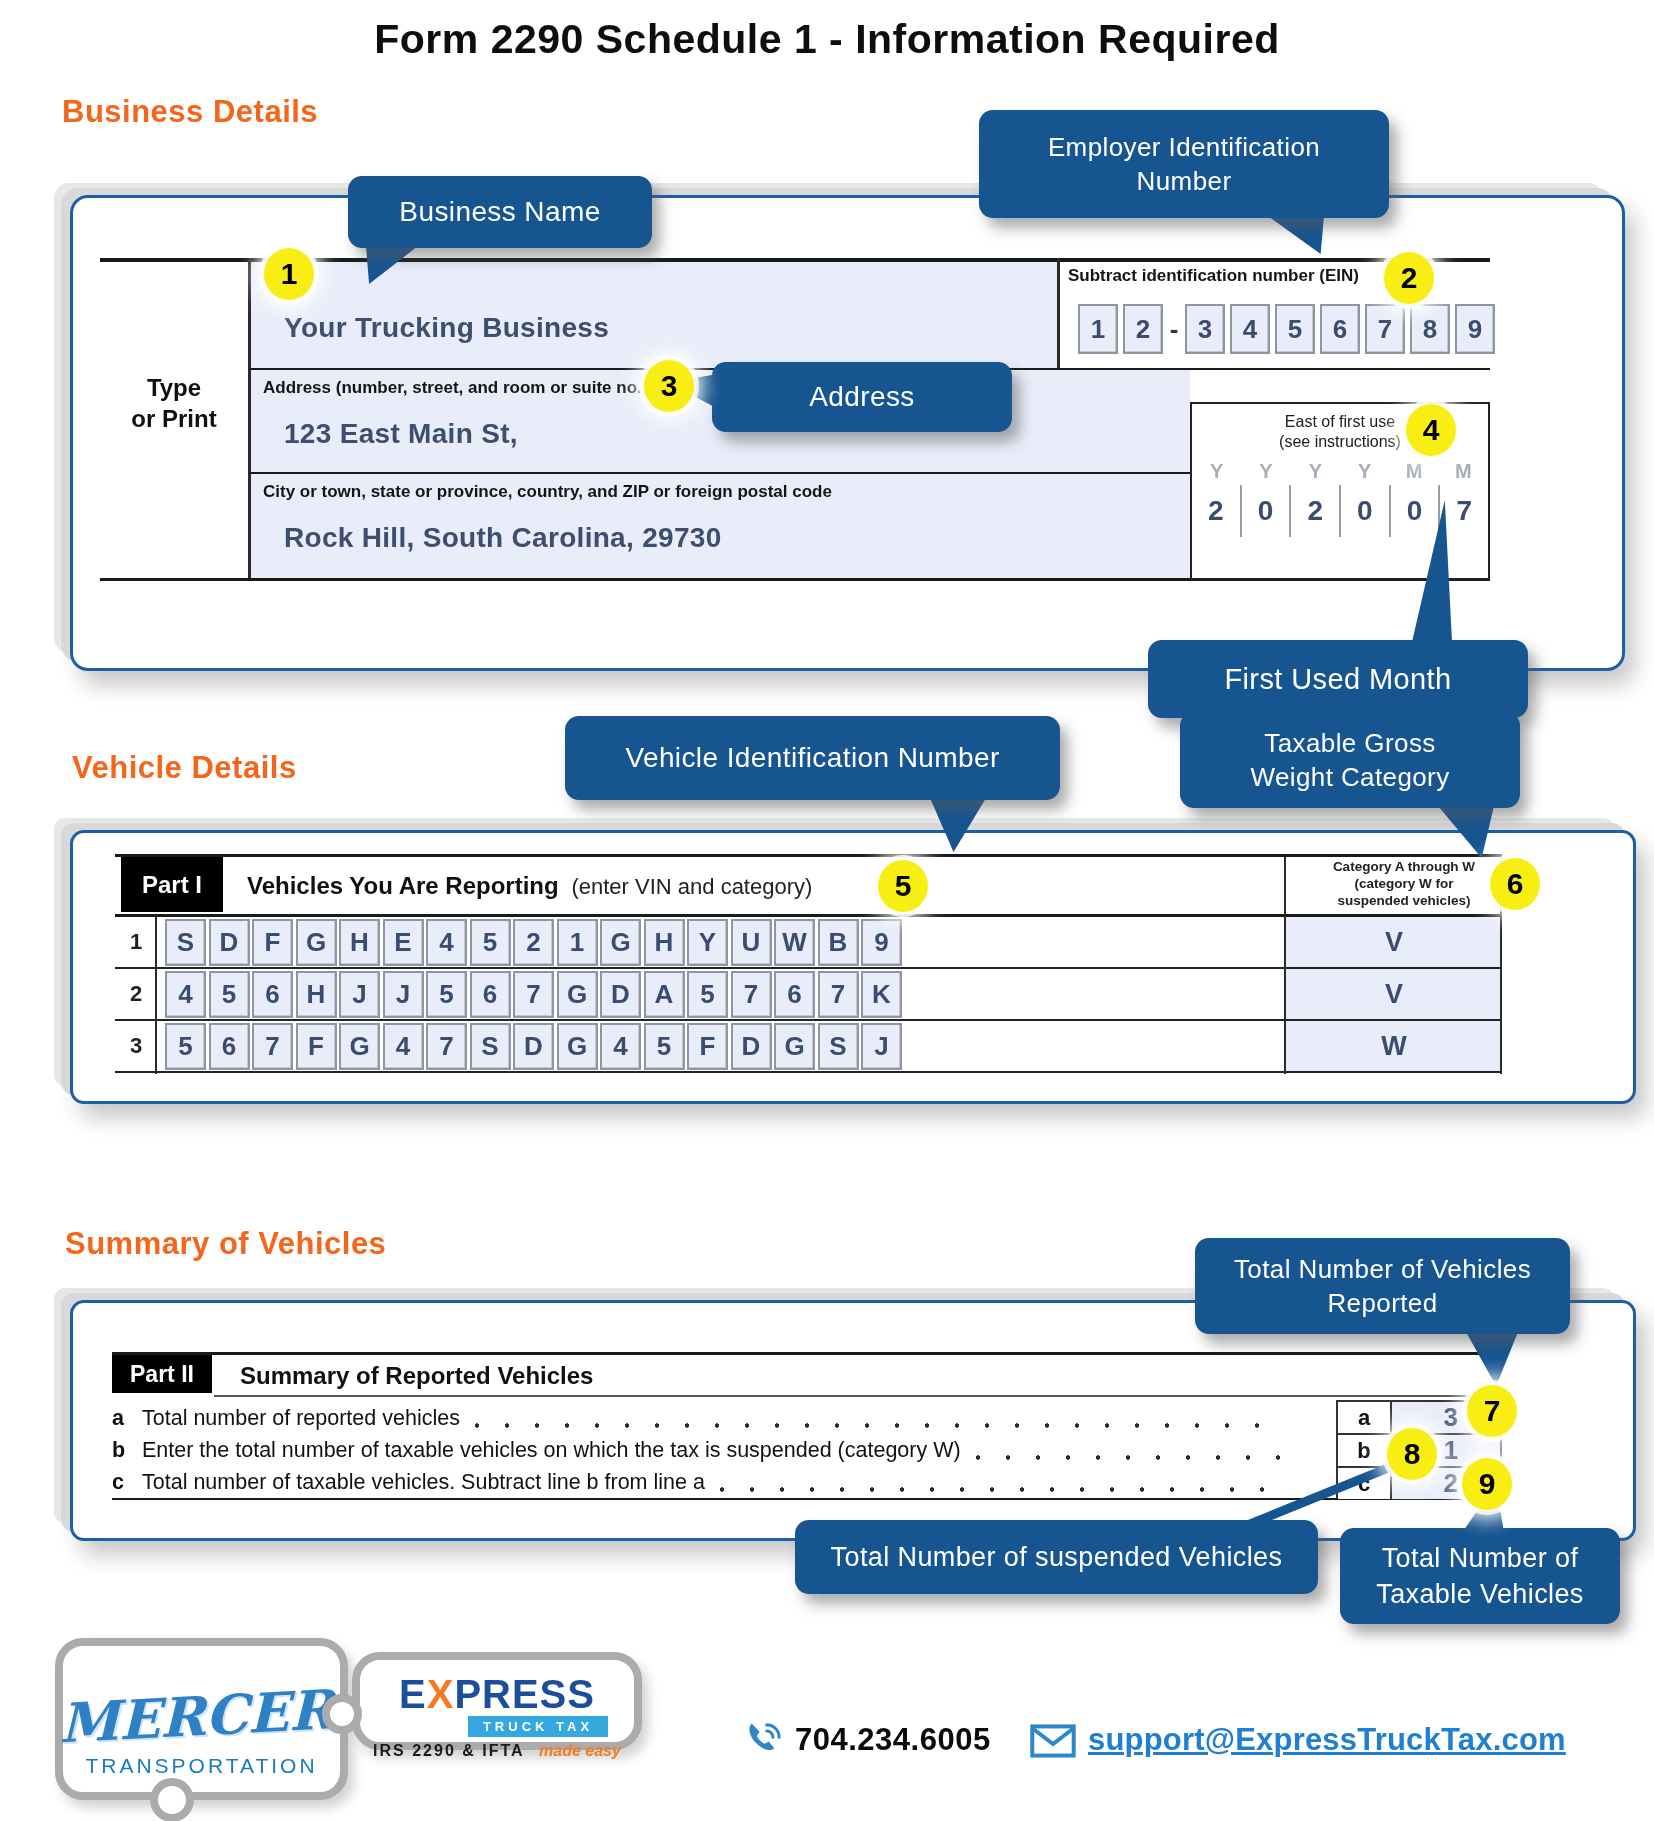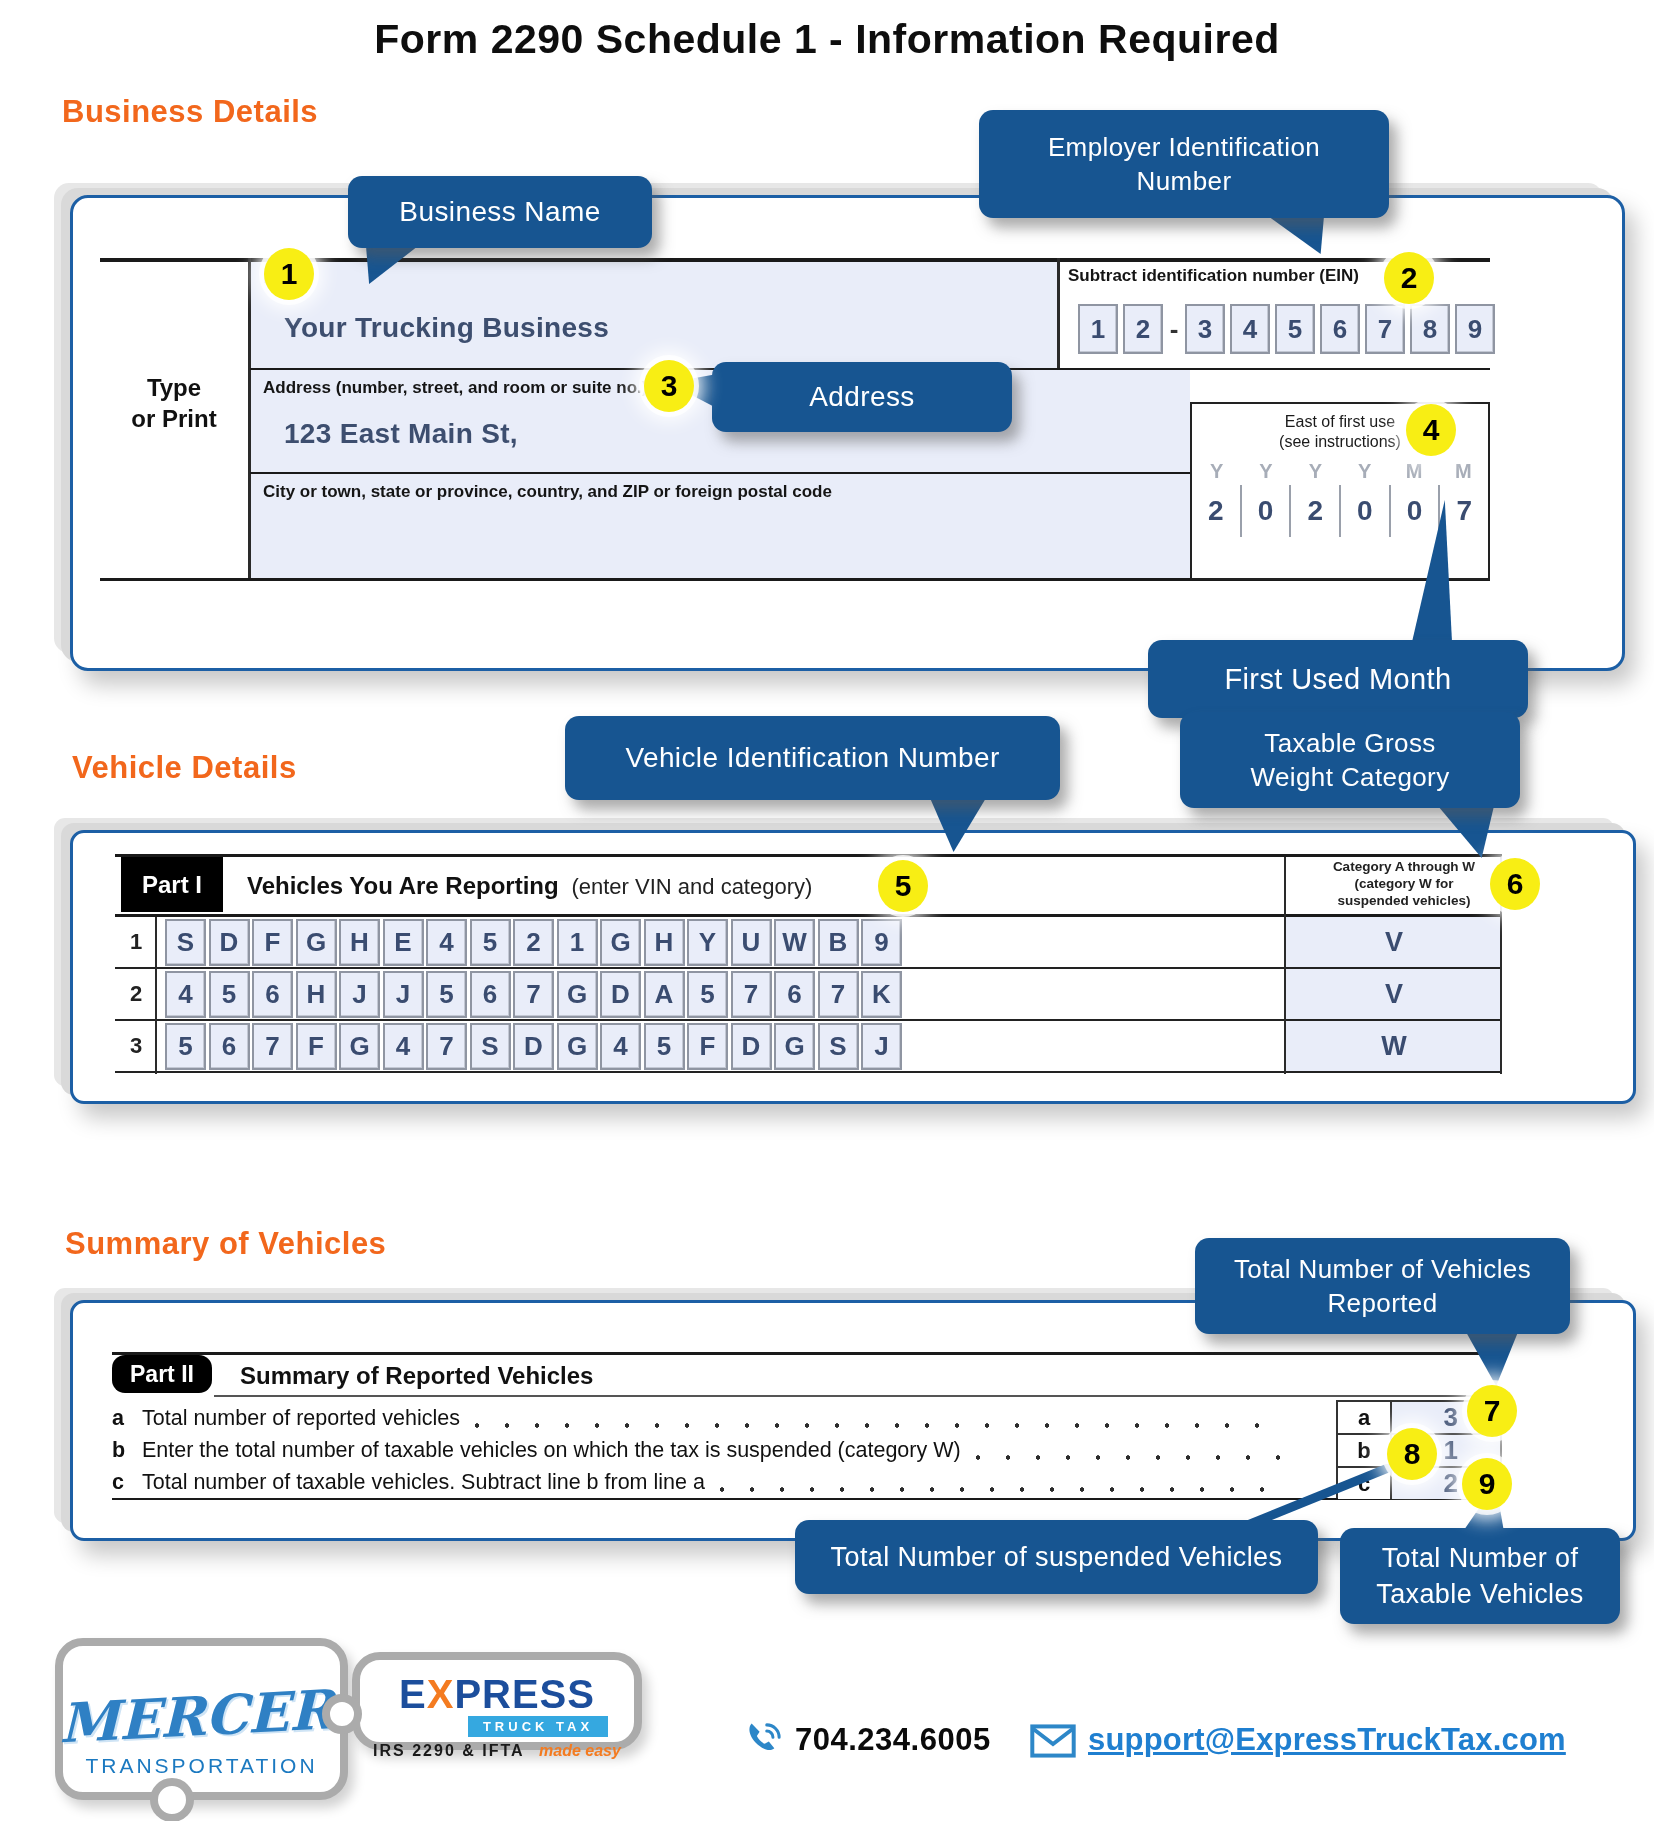--- a/index.html
+++ b/index.html
@@ -145,20 +145,21 @@
       <span class="char-box">8</span>
       <span class="char-box">9</span>
     </div>
 
   <div class="abs lavender" style="left:250px;top:370px;width:940px;height:102px;z-index:1;"></div>
   <div class="form-label" style="left:263px;top:378px;z-index:3;">Address (number, street, and room or suite no.)</div>
   <div class="form-value" style="left:284px;top:418px;z-index:3;">123 East Main St,</div>
 
   <div class="abs lavender" style="left:250px;top:474px;width:940px;height:104px;z-index:1;"></div>
   <div class="form-label" style="left:263px;top:482px;z-index:3;">City or town, state or province, country, and ZIP or foreign postal code</div>
+  <div class="form-value" style="left:284px;top:522px;z-index:3;">Rock Hill, South Carolina, 29730</div>
 
   <div class="month-box">
     <div class="month-l" style="margin-top:8px;">East of first use</div>
     <div class="month-l">(see instructions)</div>
     <div id="month-letters">
         <span>Y</span>
         <span>Y</span>
         <span>Y</span>
         <span>Y</span>
         <span>M</span>
@@ -305,21 +306,21 @@
   <div class="tail" style="left:1438px;top:806px;width:56px;height:52px;clip-path:polygon(0 0,100% 0,78% 100%);"></div>
 
   <div class="callout-circle" style="left:878px;top:860px;">5</div>
   <div class="callout-circle" style="left:1490px;top:858px;">6</div>
 
   <div class="section-heading" style="left:65px;top:1226px;">Summary of Vehicles</div>
 
   <div class="card" style="left:70px;top:1300px;width:1560px;height:235px;border-radius:14px;"></div>
 
   <div class="hline" style="left:112px;top:1352px;width:1390px;height:3px;z-index:2;"></div>
-  <div class="partbox" style="left:112px;top:1355px;width:100px;height:38px;font-size:23px;z-index:3;border-radius:13px;">Part II</div>
+  <div class="partbox" style="left:112px;top:1355px;width:100px;height:38px;font-size:23px;z-index:3;">Part II</div>
   <div class="part-title" style="left:240px;top:1362px;z-index:3;">Summary of Reported Vehicles</div>
   <div class="hline" style="left:214px;top:1395px;width:1288px;height:1.5px;z-index:2;background:#555;"></div>
 
   <div class="sum-row" style="top:1402px;">
     <span class="sum-letter">a</span>
     <span class="sum-text">Total number of reported vehicles</span>
     <span class="dots"></span>
   </div>
   <div class="sum-row" style="top:1434px;">
     <span class="sum-letter">b</span>

